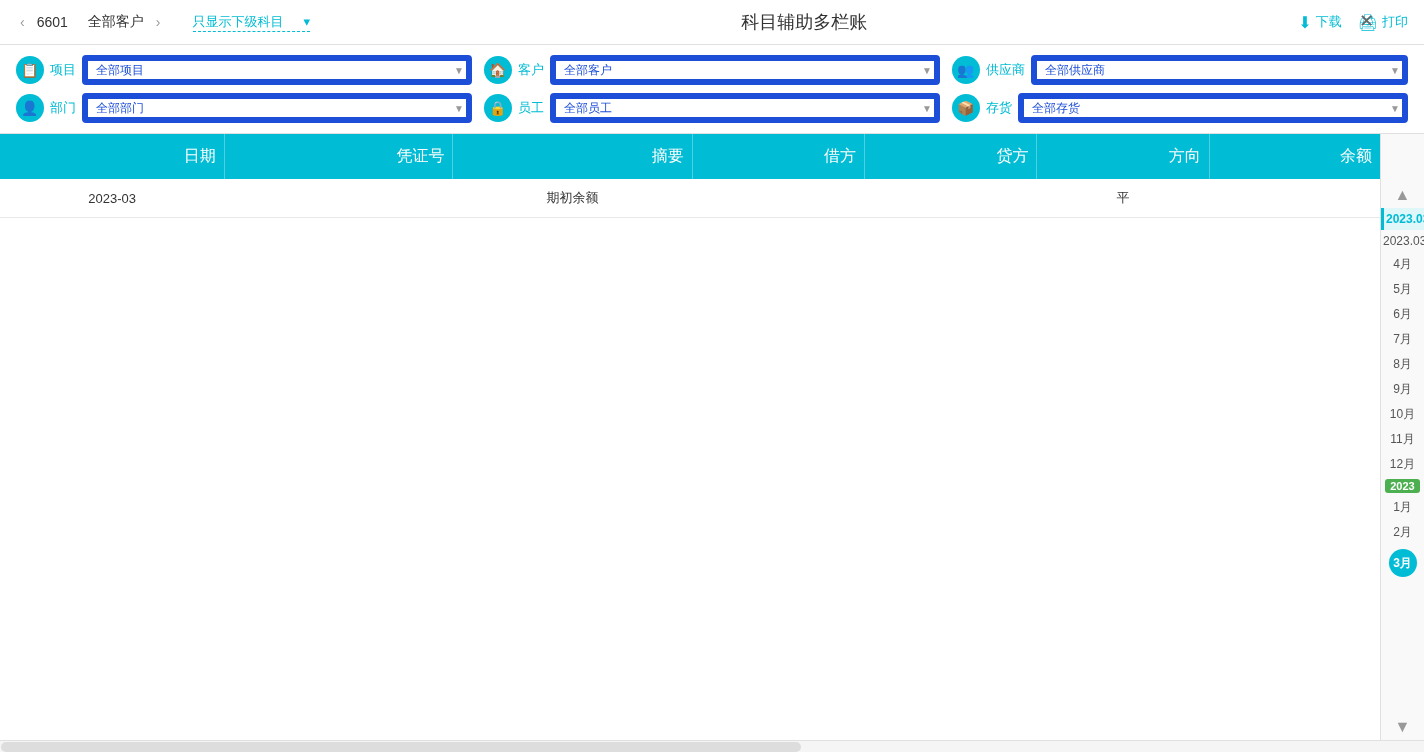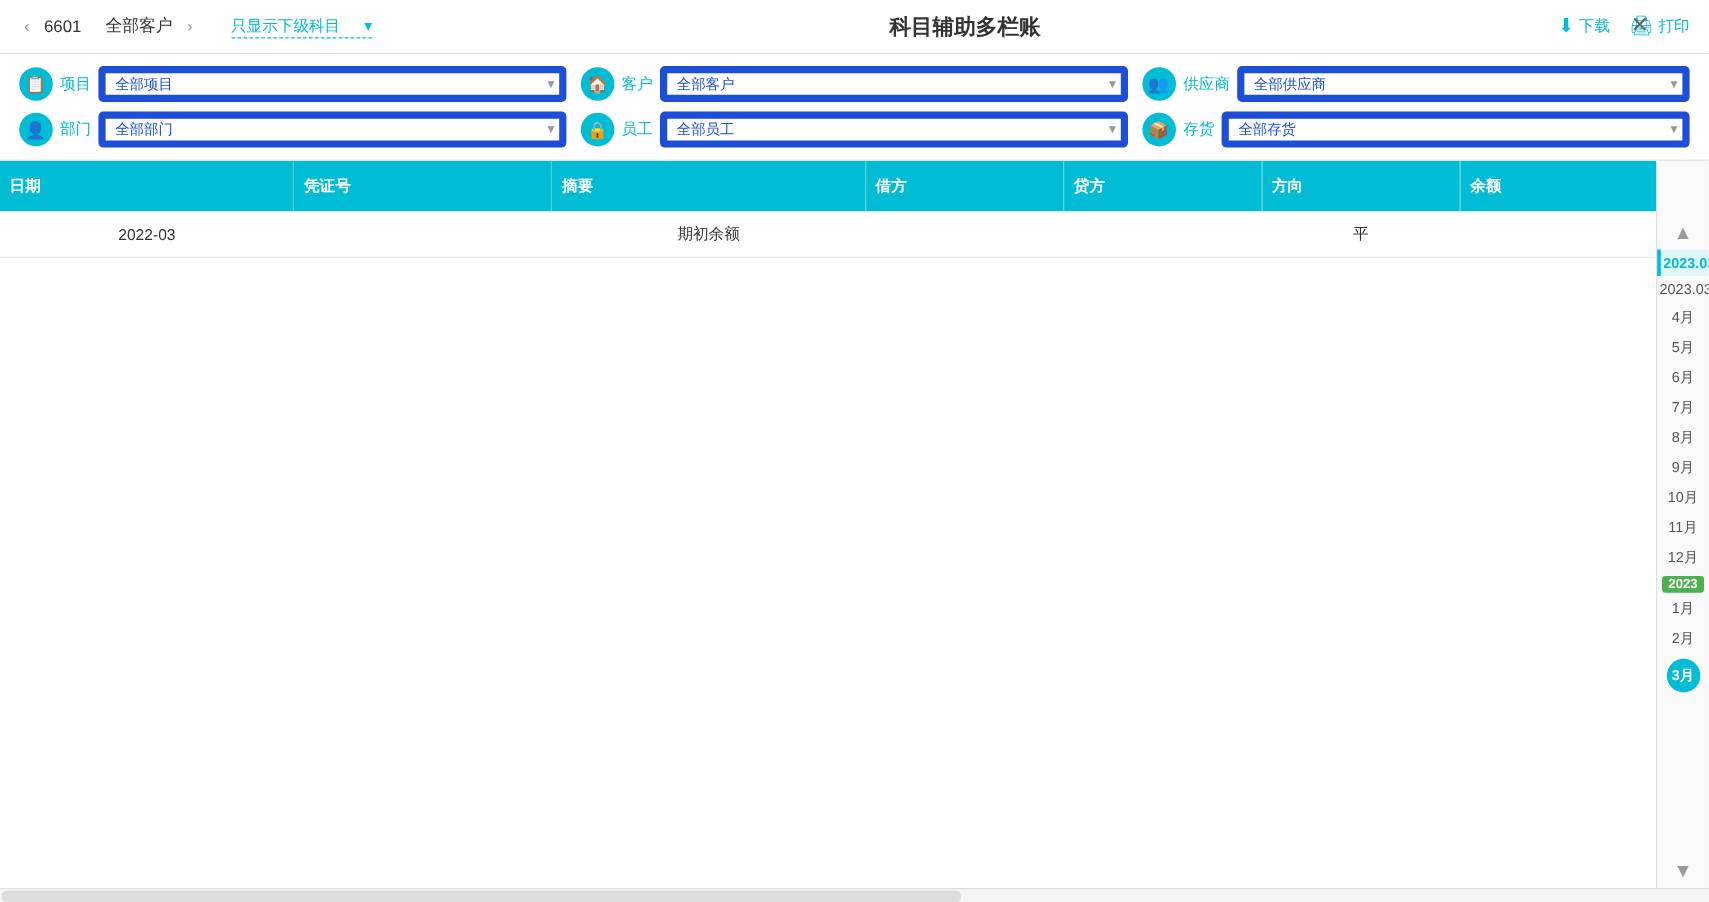--- a/index.html
+++ b/index.html
@@ -50,21 +50,21 @@
       color: #00bcd4;
       cursor: pointer;
       font-size: 13px;
       border-bottom: 1px dashed #00bcd4;
       margin-left: 20px;
     }
     .page-title {
       flex: 1;
       text-align: center;
       font-size: 18px;
-      font-weight: bold;
+      font-weight: normal;
       color: #333;
     }
     .toolbar-actions {
       display: flex;
       gap: 16px;
       align-items: center;
     }
     .action-btn {
       display: flex;
       align-items: center;
@@ -143,23 +143,23 @@
       position: relative;
     }
     .data-table {
       width: 100%;
       border-collapse: collapse;
     }
     .data-table thead tr th {
       background: #00bcd4;
       color: #fff;
       padding: 12px 8px;
-      text-align: left;
-      font-size: 13px;
-      font-weight: bold;
+      text-align: right;
+      font-size: 16px;
+      font-weight: normal;
       border-right: 1px solid rgba(255,255,255,0.3);
     }
     .data-table thead tr th:last-child {
       border-right: none;
     }
     .data-table tbody tr td {
       padding: 10px 8px;
       text-align: center;
       border-bottom: 1px solid #e8e8e8;
       font-size: 13px;
@@ -376,21 +376,21 @@
             <th>摘要</th>
             <th>借方</th>
             <th>贷方</th>
             <th>方向</th>
             <th>余额</th>
           </tr>
         </thead>
         <tbody id="table-body">
 
         <tr>
-              <td>2022-03</td>
+              <td>2023-03</td>
               <td></td>
               <td>期初余额</td>
               <td></td>
               <td></td>
               <td>平</td>
               <td></td>
             </tr>
           </tbody>
       </table>
     </div>

